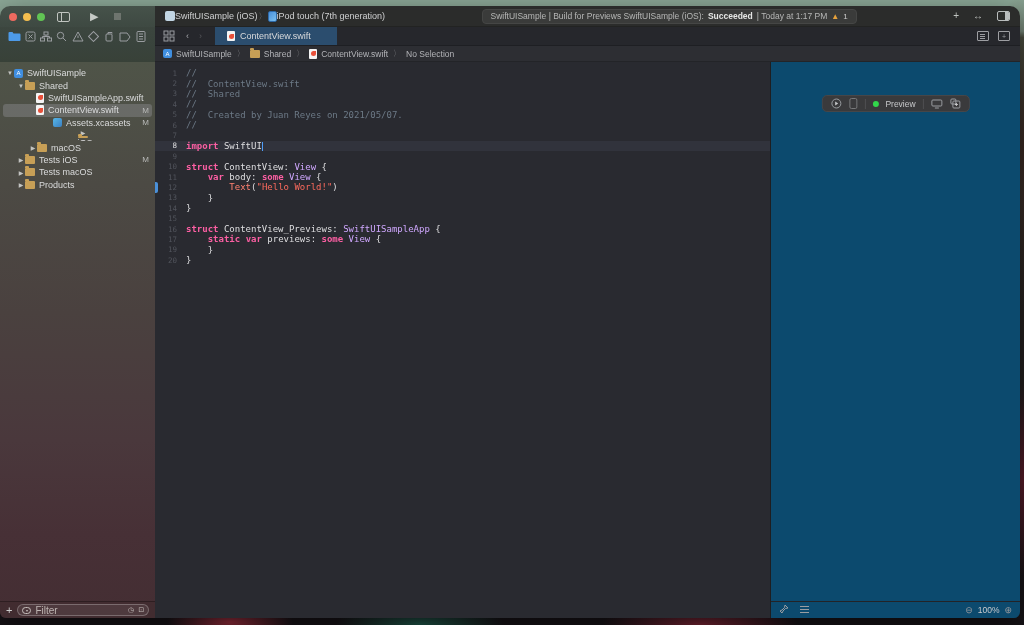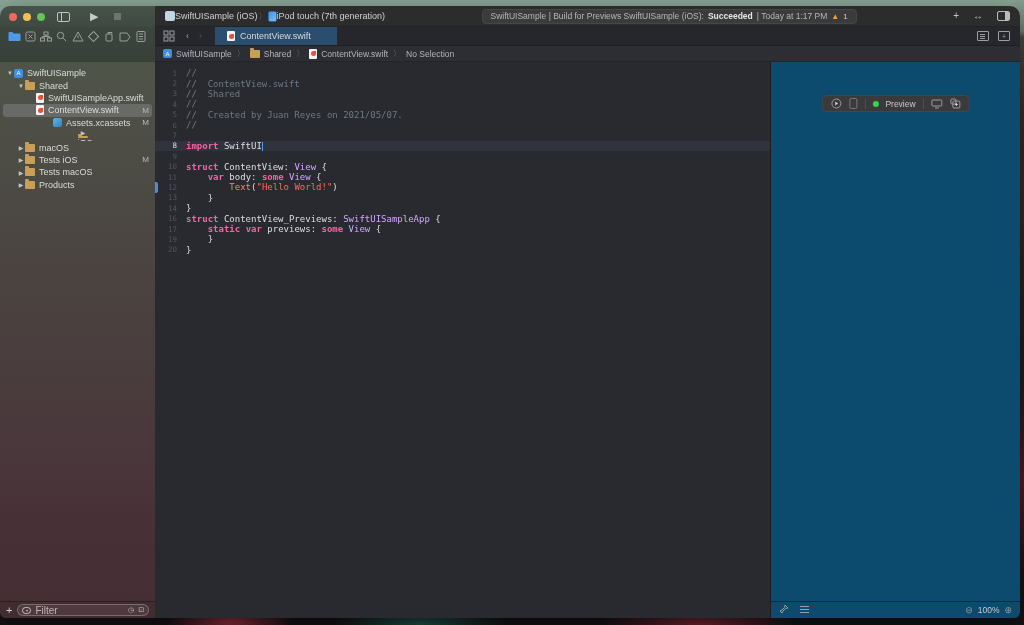--- a/index.html
+++ b/index.html
@@ -317,21 +317,21 @@
             <span class="disc"></span>
             <span class="ic-assets"></span>
             <span class="lbl">Assets.xcassets</span>
             <span class="badge">M</span>
           </div>
           <div class="trow" style="padding-left: 17px; flex-direction: column;">
             <span class="disc">▶</span>
             <span class="ic-folder"></span>
             <span class="lbl">iOS</span>
           </div>
-          <div class="trow" style="padding-left: 17px;">
+          <div class="trow" style="padding-left: 29px;">
             <span class="disc">▶</span>
             <span class="ic-folder"></span>
             <span class="lbl">macOS</span>
           </div>
           <div class="trow" style="padding-left: 17px;">
             <span class="disc">▶</span>
             <span class="ic-folder"></span>
             <span class="lbl">Tests iOS</span>
             <span class="badge">M</span>
           </div>
@@ -365,20 +365,21 @@
         <div class="cline"><span class="gut">5</span><span class="codetxt"><span class="tok-cmt">//  Created by Juan Reyes on 2021/05/07.</span></span></div>
         <div class="cline"><span class="gut">6</span><span class="codetxt"><span class="tok-cmt">//</span></span></div>
         <div class="cline"><span class="gut">7</span><span class="codetxt"></span></div>
         <div class="cline current"><span class="gut" style="color:#dfdfe1">8</span><span class="codetxt"><span class="tok-kw">import</span><span> SwiftUI</span><span class="caret"></span></span></div>
         <div class="cline"><span class="gut">9</span><span class="codetxt"></span></div>
         <div class="cline"><span class="gut">10</span><span class="codetxt"><span class="tok-kw">struct</span><span> ContentView: </span><span class="tok-type">View</span><span> {</span></span></div>
         <div class="cline"><span class="gut">11</span><span class="codetxt"><span>    </span><span class="tok-kw">var</span><span> body: </span><span class="tok-kw">some</span><span> </span><span class="tok-type">View</span><span> {</span></span></div>
         <div class="cline"><span class="changebar"></span><span class="gut">12</span><span class="codetxt"><span>        </span><span class="tok-fn">Text</span><span>(</span><span class="tok-str">"Hello World!"</span><span>)</span></span></div>
         <div class="cline"><span class="gut">13</span><span class="codetxt"><span>    }</span></span></div>
         <div class="cline"><span class="gut">14</span><span class="codetxt"><span>}</span></span></div>
+        <div class="cline"><span class="gut">15</span><span class="codetxt"></span></div>
         <div class="cline"><span class="gut">16</span><span class="codetxt"><span class="tok-kw">struct</span><span> ContentView_Previews: </span><span class="tok-type">SwiftUISampleApp</span><span> {</span></span></div>
         <div class="cline"><span class="gut">17</span><span class="codetxt"><span>    </span><span class="tok-kw">static</span><span> </span><span class="tok-kw">var</span><span> previews: </span><span class="tok-kw">some</span><span> </span><span class="tok-type">View</span><span> {</span></span></div>
         <div class="cline"><span class="gut">19</span><span class="codetxt"><span>    }</span></span></div>
         <div class="cline"><span class="gut">20</span><span class="codetxt"><span>}</span></span></div>
       </div>
 
     <div class="canvas">
       <div class="canvas-body">
         <div class="preview-pill">
           <span class="pp-ic">

